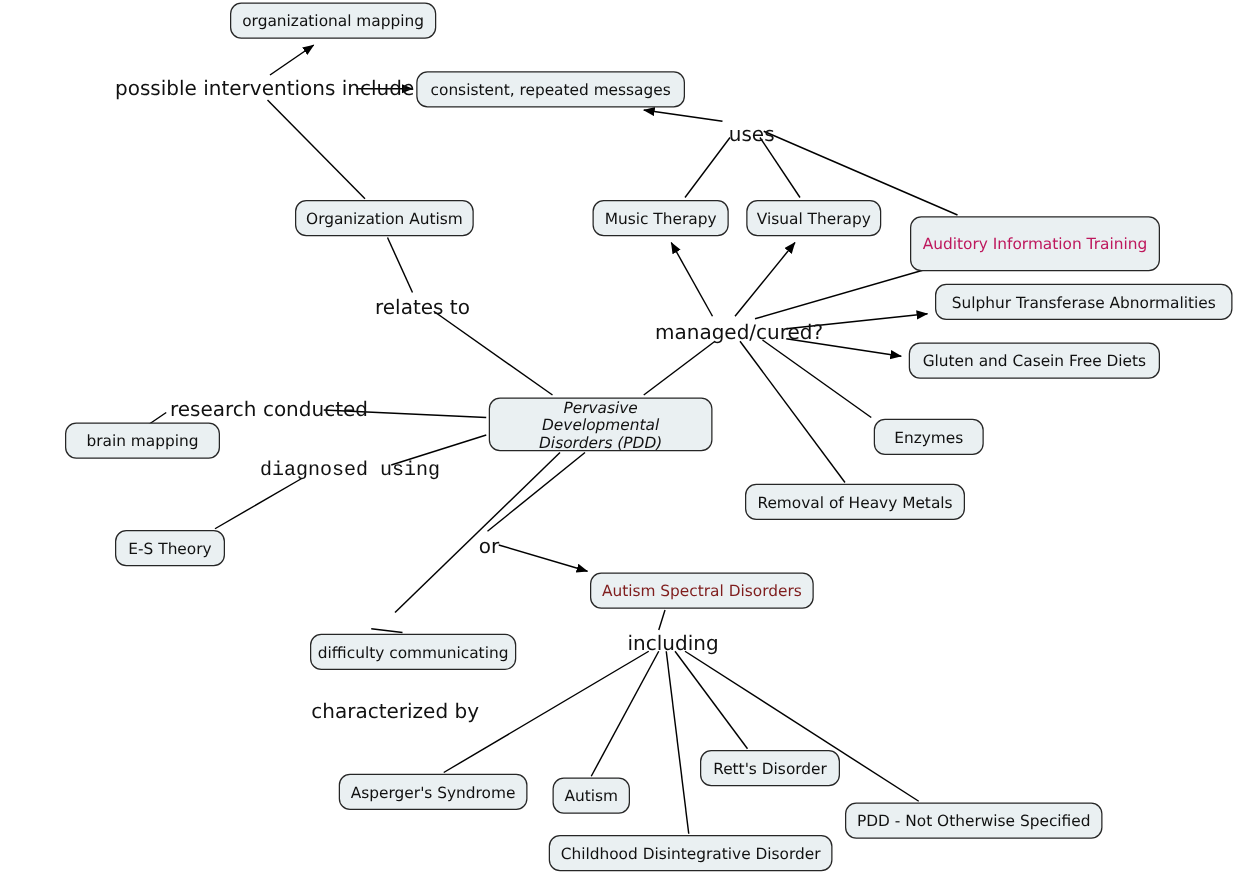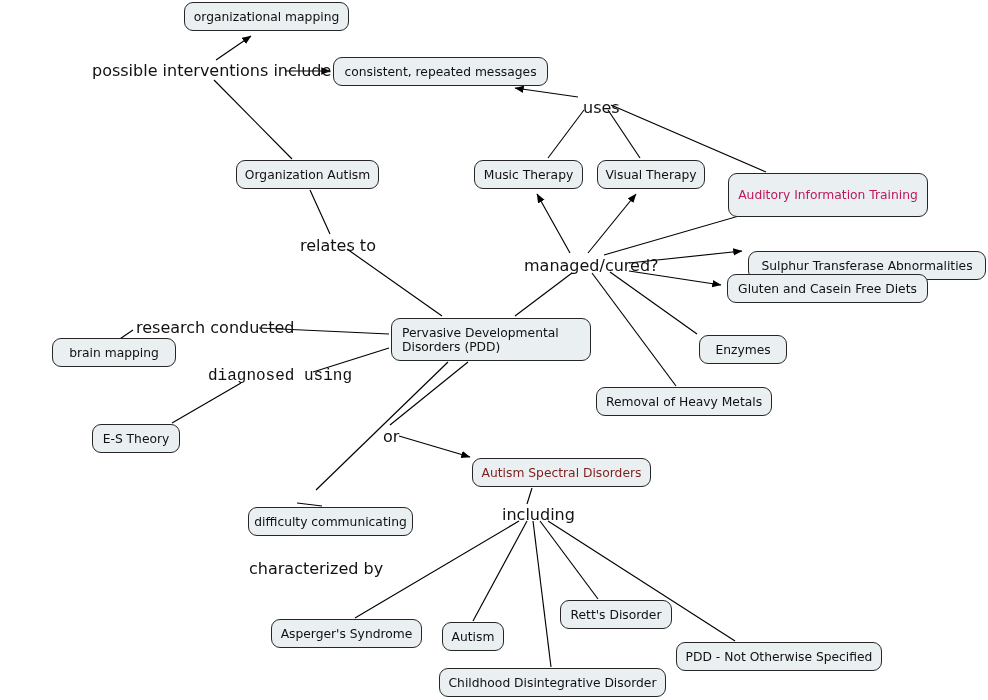--- a/index.html
+++ b/index.html
@@ -26,25 +26,25 @@
   }
   .node {
     position: absolute;
     box-sizing: border-box;
     background: #eaf0f2;
     border: 1px solid #262626;
     border-radius: 9px;
     color: #111111;
     font-size: 12.3px;
     line-height: 14px;
-    text-align: left;
+    text-align: center;
     display: flex;
     align-items: center;
     justify-content: center;
-    padding: 0 10px;
+    padding: 0 24px;
     white-space: nowrap;
     box-shadow: 0 0 0 0 rgba(0,0,0,0);
   }
   .node.two-line {
     white-space: normal;
     line-height: 14px;
   }
   .link-label {
     position: absolute;
     font-size: 16px;
@@ -110,36 +110,36 @@
       </div>
       <div class="node" style="left: 474px; top: 160px; width: 109px; height: 29px; background: rgb(234, 240, 242); border-color: rgb(38, 38, 38); color: rgb(17, 17, 17);">
         <span>Music Therapy</span>
       </div>
       <div class="node" style="left: 597px; top: 160px; width: 108px; height: 29px; background: rgb(234, 240, 242); border-color: rgb(38, 38, 38); color: rgb(17, 17, 17);">
         <span>Visual Therapy</span>
       </div>
       <div class="node" style="left: 728px; top: 173px; width: 200px; height: 44px; background: rgb(234, 240, 242); border-color: rgb(38, 38, 38); color: #be185d;">
         <span>Auditory Information Training</span>
       </div>
-      <div class="node" style="left: 748px; top: 227px; width: 238px; height: 29px; background: rgb(234, 240, 242); border-color: rgb(38, 38, 38); color: rgb(17, 17, 17); margin-top: 24px;">
+      <div class="node" style="left: 748px; top: 227px; width: 238px; height: 29px; background: rgb(234, 240, 242); border-color: rgb(38, 38, 38); color: rgb(17, 17, 17);">
         <span>Sulphur Transferase Abnormalities</span>
       </div>
       <div class="node" style="left: 727px; top: 274px; width: 201px; height: 29px; background: rgb(234, 240, 242); border-color: rgb(38, 38, 38); color: rgb(17, 17, 17);">
         <span>Gluten and Casein Free Diets</span>
       </div>
       <div class="node" style="left: 699px; top: 335px; width: 88px; height: 29px; background: rgb(234, 240, 242); border-color: rgb(38, 38, 38); color: rgb(17, 17, 17);">
         <span>Enzymes</span>
       </div>
       <div class="node" style="left: 596px; top: 387px; width: 176px; height: 29px; background: rgb(234, 240, 242); border-color: rgb(38, 38, 38); color: rgb(17, 17, 17);">
         <span>Removal of Heavy Metals</span>
       </div>
       <div class="node" style="left: 20px; top: 338px; width: 124px; height: 29px; background: rgb(234, 240, 242); border-color: rgb(38, 38, 38); color: rgb(17, 17, 17); margin-left: 32px;">
         <span>brain mapping</span>
       </div>
-      <div class="node two-line" style="left: 391px; top: 318px; width: 200px; height: 43px; background: rgb(234, 240, 242); border-color: rgb(38, 38, 38); color: rgb(17, 17, 17);">
+      <div class="node two-line" style="left: 391px; top: 318px; width: 179px; height: 43px; background: rgb(234, 240, 242); border-color: rgb(38, 38, 38); color: rgb(17, 17, 17); font-style: italic;">
         <span>Pervasive Developmental Disorders (PDD)</span>
       </div>
       <div class="node" style="left: 92px; top: 424px; width: 88px; height: 29px; background: rgb(234, 240, 242); border-color: rgb(38, 38, 38); color: rgb(17, 17, 17);">
         <span>E-S Theory</span>
       </div>
       <div class="node" style="left: 472px; top: 458px; width: 179px; height: 29px; background: rgb(234, 240, 242); border-color: rgb(38, 38, 38); color: #7f1d1d;">
         <span>Autism Spectral Disorders</span>
       </div>
       <div class="node" style="left: 248px; top: 507px; width: 165px; height: 29px; background: rgb(234, 240, 242); border-color: rgb(38, 38, 38); color: rgb(17, 17, 17);">
         <span>difficulty communicating</span>

